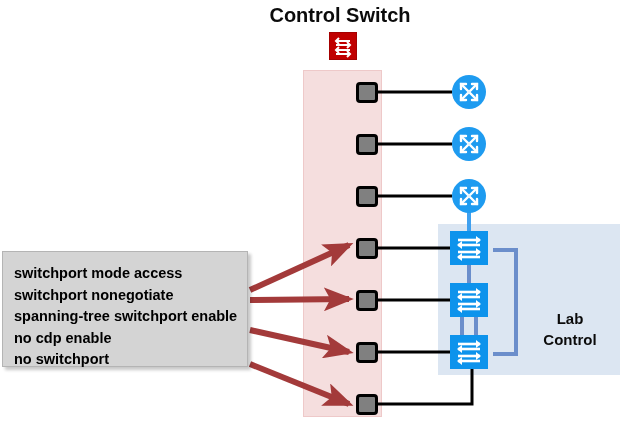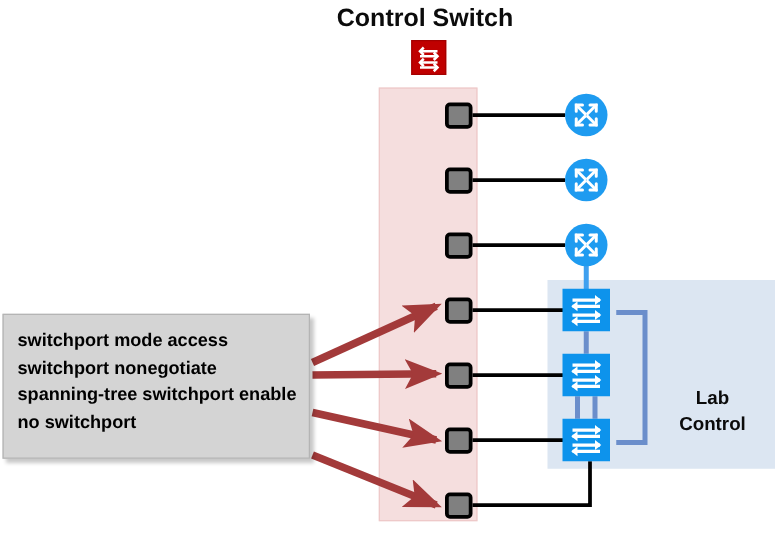--- a/index.html
+++ b/index.html
@@ -293,16 +293,17 @@
 
   <div class="lab-label">
     <div>Lab</div>
     <div>Control</div>
   </div>
 
   <div class="config-box">
     <div class="config-line">switchport mode access</div>
     <div class="config-line">switchport nonegotiate</div>
     <div class="config-line">spanning-tree switchport enable</div>
+    <div class="config-line">no cdp enable</div>
     <div class="config-line">no switchport</div>
   </div>
 
 </div>
 
 </body></html>

